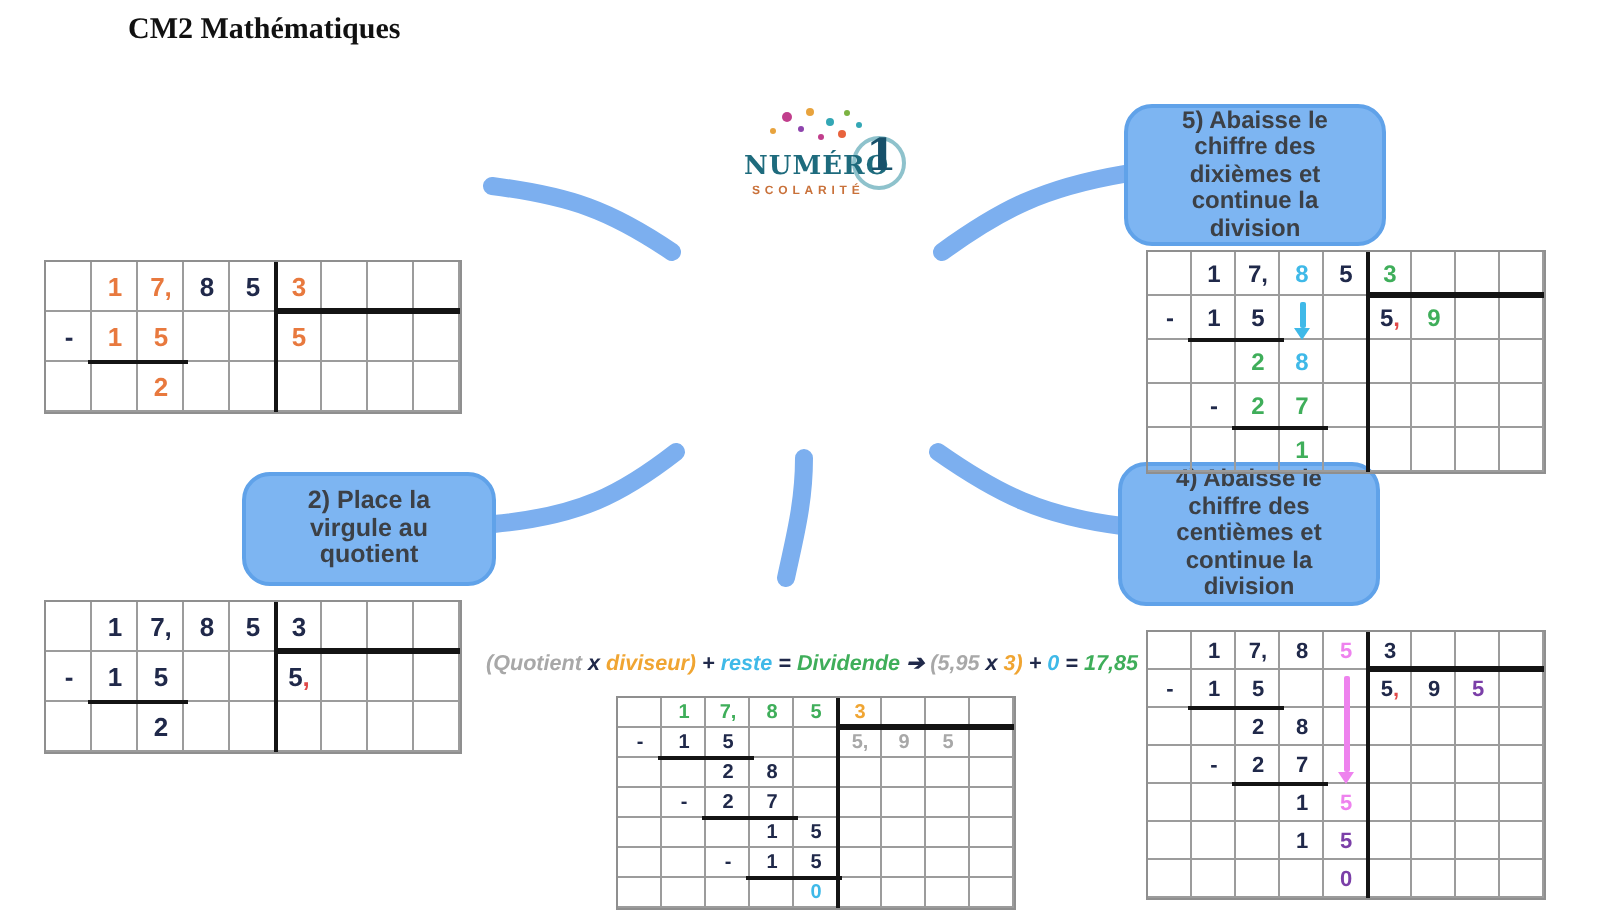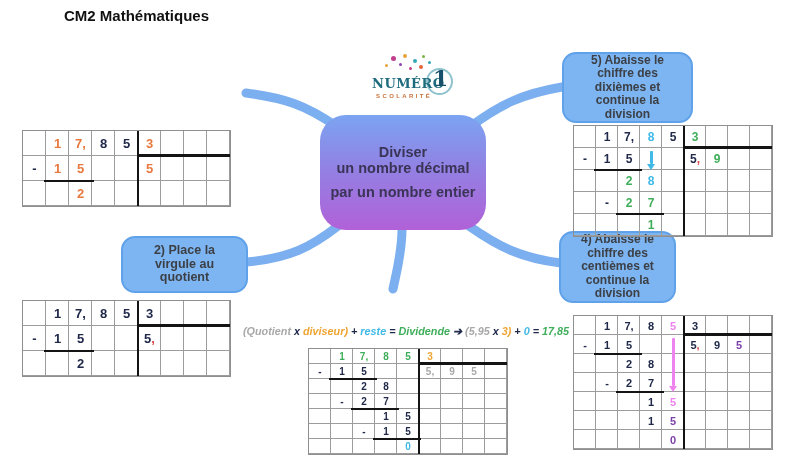--- a/index.html
+++ b/index.html
@@ -1,19 +1,19 @@
 <!DOCTYPE html>
 <html><head>
 <meta charset="utf-8">
 <style>
   html,body{margin:0;padding:0;background:#fff;}
   .stage{position:relative;width:800px;height:456px;background:#ffffff;overflow:hidden;
          font-family:"Liberation Sans",sans-serif;}
   .hdr{position:absolute;font-weight:bold;color:#111;}
-  #cm2{left:64px;top:7px;font-size:15px;}
+  #cm2{left:64px;top:7px;font-size:15px;font-family:Liberation Serif, serif;}
   #maintitle{left:240px;top:26px;width:460px;text-align:center;font-size:15px;}
   svg.links{position:absolute;left:0;top:0;pointer-events:none;}
   .bubble{position:absolute;background:#7db5f2;border:2px solid #60a2e9;border-radius:14px;
           display:flex;align-items:center;justify-content:center;text-align:center;
           font-weight:bold;color:#3c4046;white-space:pre-line;box-sizing:border-box;}
   #blob{position:absolute;left:320px;top:115px;width:166px;height:115px;border-radius:26px;
         background:linear-gradient(180deg,#7ba4f1 0%,#9380e2 48%,#b161d8 100%);
         display:flex;flex-direction:column;align-items:center;justify-content:center;
         color:#3a3457;font-weight:bold;text-align:center;}
   #blob .l1,#blob .l2{font-size:14.5px;line-height:1.08;}
@@ -64,35 +64,30 @@
     <span class="dot" style="left:37px;top:8px;width:3px;height:3px;background:#8e44ad"></span>
     <span class="dot" style="left:47px;top:12px;width:3px;height:3px;background:#c13e8c"></span>
     <span class="dot" style="left:57px;top:10px;width:4px;height:4px;background:#e8633d"></span>
     <span class="dot" style="left:66px;top:6px;width:3px;height:3px;background:#33a7b5"></span>
     <span class="ring"></span>
     <span class="name">NUMÉRO</span>
     <span class="one">1</span>
     <span class="sub">SCOLARITÉ</span>
   </div>
 
-  <div id="blob">
-    <div class="l1">Diviser</div>
-    <div class="l2">un nombre décimal</div>
-    <div class="l3">par un nombre entier</div>
-  </div>
 
   <div class="bubble" style="left:121px;top:236px;width:127px;height:57px;font-size:12.5px;line-height:1.1">2) Place la
 virgule au
 quotient</div>
   <div class="bubble" style="left:562px;top:52px;width:131px;height:71px;font-size:12px;line-height:1.12">5) Abaisse le
 chiffre des
 dixièmes et
 continue la
 division</div>
-  <div class="bubble" style="left:559px;top:231px;width:117px;height:72px;font-size:12px;line-height:1.12">4) Abaisse le
+  <div class="bubble" style="left:559px;top:231px;width:131px;height:72px;font-size:12px;line-height:1.12">4) Abaisse le
 chiffre des
 centièmes et
 continue la
 division</div>
 
   <div id="formula"><span style="color: rgb(168, 168, 168);">(Quotient </span><span style="color: rgb(32, 41, 74);">x </span><span style="color: rgb(240, 165, 50);">diviseur)</span><span style="color: rgb(32, 41, 74);"> + </span><span style="color: rgb(63, 185, 232);">reste</span><span style="color: rgb(32, 41, 74);"> = </span><span style="color: rgb(63, 174, 90);">Dividende</span><span style="color: rgb(32, 41, 74);"> ➔ </span><span style="color: rgb(168, 168, 168);">(5,95 </span><span style="color: rgb(32, 41, 74);">x </span><span style="color: rgb(240, 165, 50);">3)</span><span style="color: rgb(32, 41, 74);"> + </span><span style="color: rgb(63, 185, 232);">0</span><span style="color: rgb(32, 41, 74);"> = </span><span style="color: rgb(63, 174, 90);">17,85</span></div>
 
   <div class="grid" style="left: 22px; top: 130px; width: 207px; height: 75px;">
       <div class="cell" style="left: 0px; top: 0px; width: 23px; height: 25px;"></div>
       <div class="cell" style="left: 23px; top: 0px; width: 23px; height: 25px;"></div>

